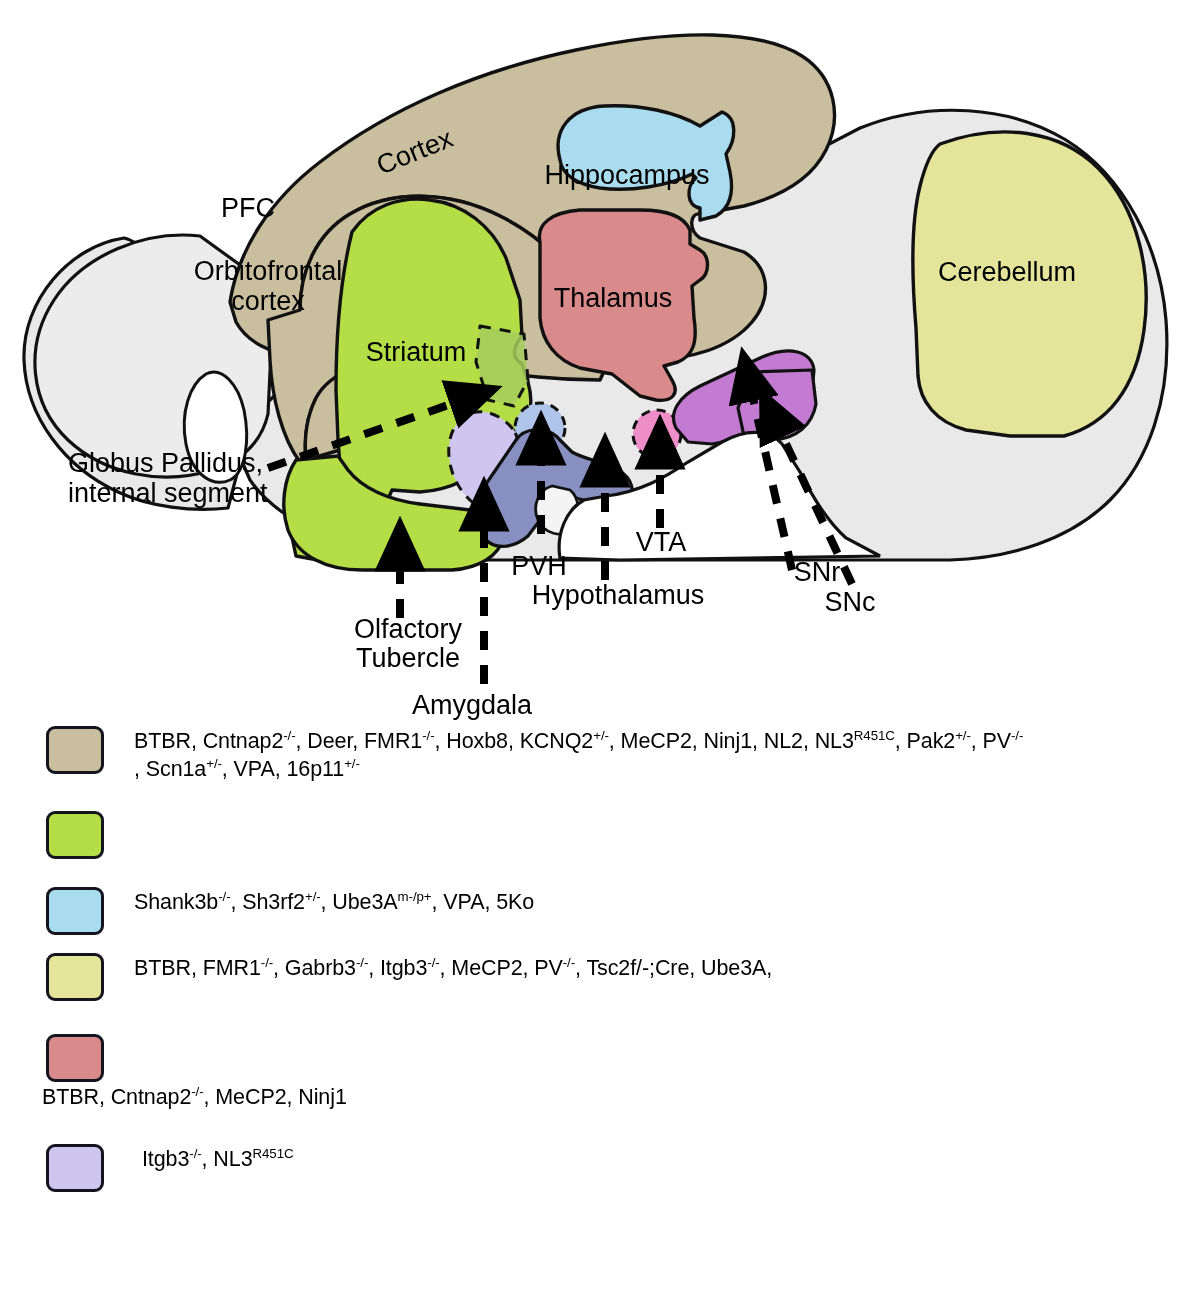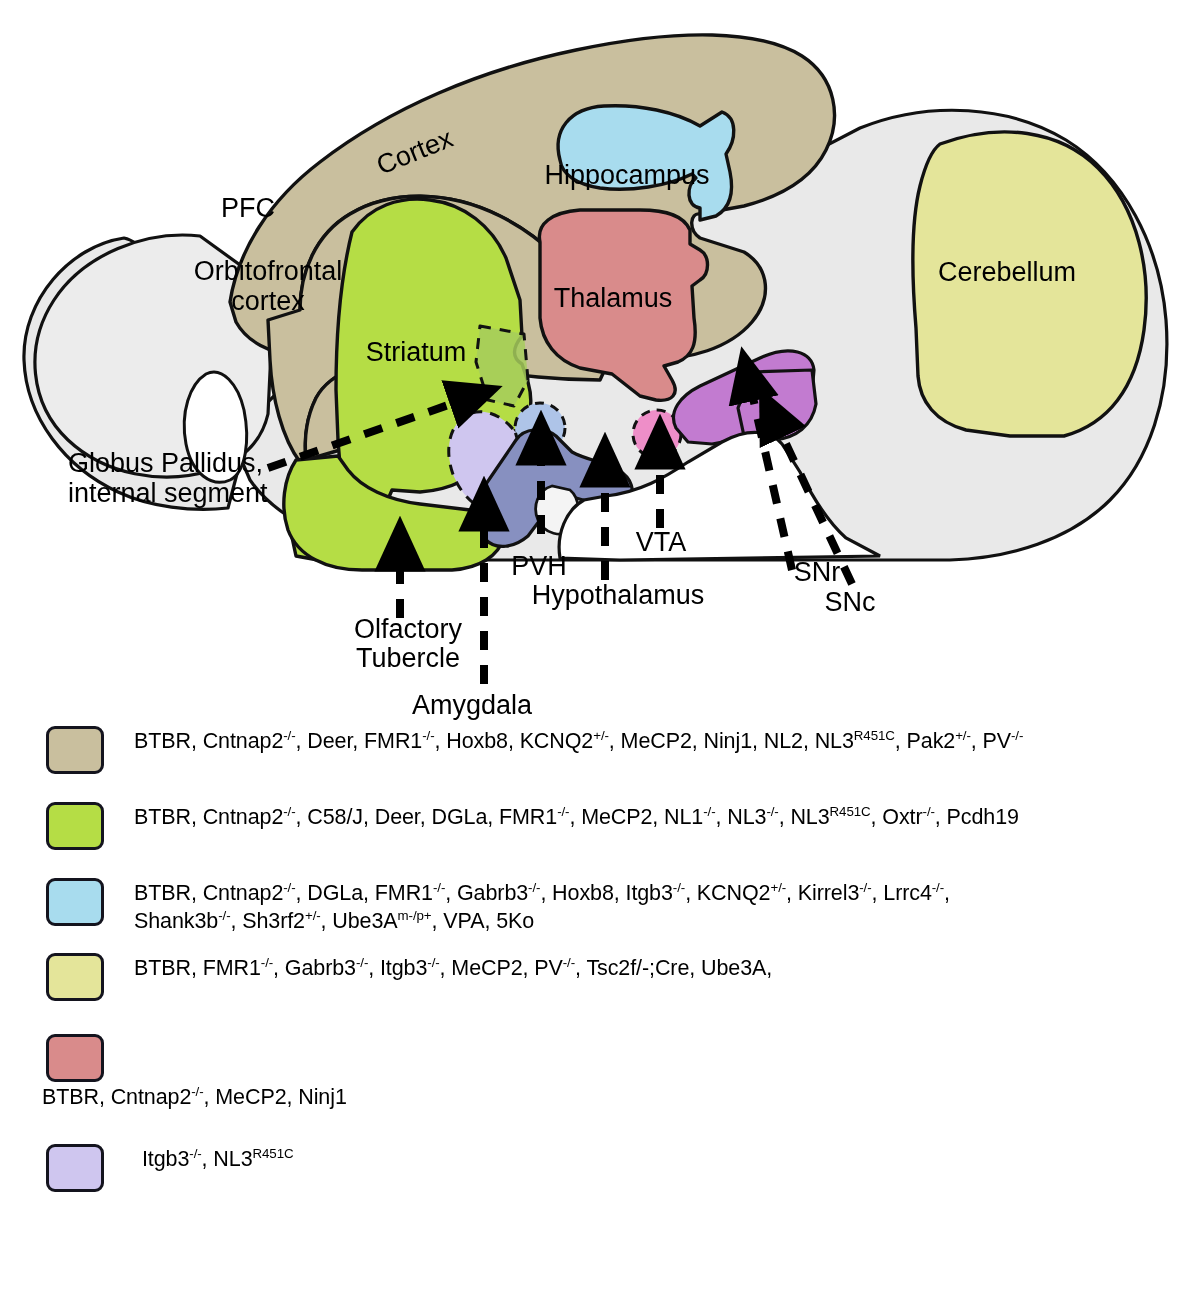--- a/index.html
+++ b/index.html
@@ -284,34 +284,33 @@
 
     <text x="850" y="611" font-size="27" text-anchor="middle">SNc</text>
   </svg>
 
   <div class="legend">
 
     <div class="legend-row" style="margin-bottom:28px;">
       <div class="swatch" style="background:#c9bf9e;"></div>
       <div class="legend-text">
         <div>BTBR, Cntnap2<sup>-/-</sup>, Deer, FMR1<sup>-/-</sup>, Hoxb8, KCNQ2<sup>+/-</sup>, MeCP2, Ninj1, NL2, NL3<sup>R451C</sup>, Pak2<sup>+/-</sup>, PV<sup>-/-</sup></div>
+        <div>, Scn1a<sup>+/-</sup>, VPA, 16p11<sup>+/-</sup></div>
       </div>
     </div>
 
     <div class="legend-row" style="margin-bottom:28px;">
       <div class="swatch" style="background:#b5dd45;"></div>
       <div class="legend-text">
-        <div>BTBR, Cntnap2<sup>-/-</sup>, C58/J, Deer, DGLa, FMR1<sup>-/-</sup>, MeCP2, NL1<sup>-/-</sup>, NL3<sup>-/-</sup>, NL3<sup>R451C</sup>, Oxtr<sup>-/-</sup>, Pcdh19</div>
       </div>
     </div>
 
     <div class="legend-row" style="margin-bottom:18px;">
       <div class="swatch" style="background:#a8dcee;"></div>
       <div class="legend-text">
-        <div> BTBR, Cntnap2<sup>-/-</sup>, DGLa, FMR1<sup>-/-</sup>, Gabrb3<sup>-/-</sup>, Hoxb8, Itgb3<sup>-/-</sup>, KCNQ2<sup>+/-</sup>, Kirrel3<sup>-/-</sup>, Lrrc4<sup>-/-</sup>,</div>
         <div>Shank3b<sup>-/-</sup>, Sh3rf2<sup>+/-</sup>, Ube3A<sup>m-/p+</sup>, VPA, 5Ko</div>
       </div>
     </div>
 
     <div class="legend-row" style="margin-bottom:33px;">
       <div class="swatch" style="background:#e4e59a;"></div>
       <div class="legend-text">
         <div>BTBR, FMR1<sup>-/-</sup>, Gabrb3<sup>-/-</sup>, Itgb3<sup>-/-</sup>, MeCP2, PV<sup>-/-</sup>, Tsc2f/-;Cre, Ube3A,</div>
       </div>
     </div>

